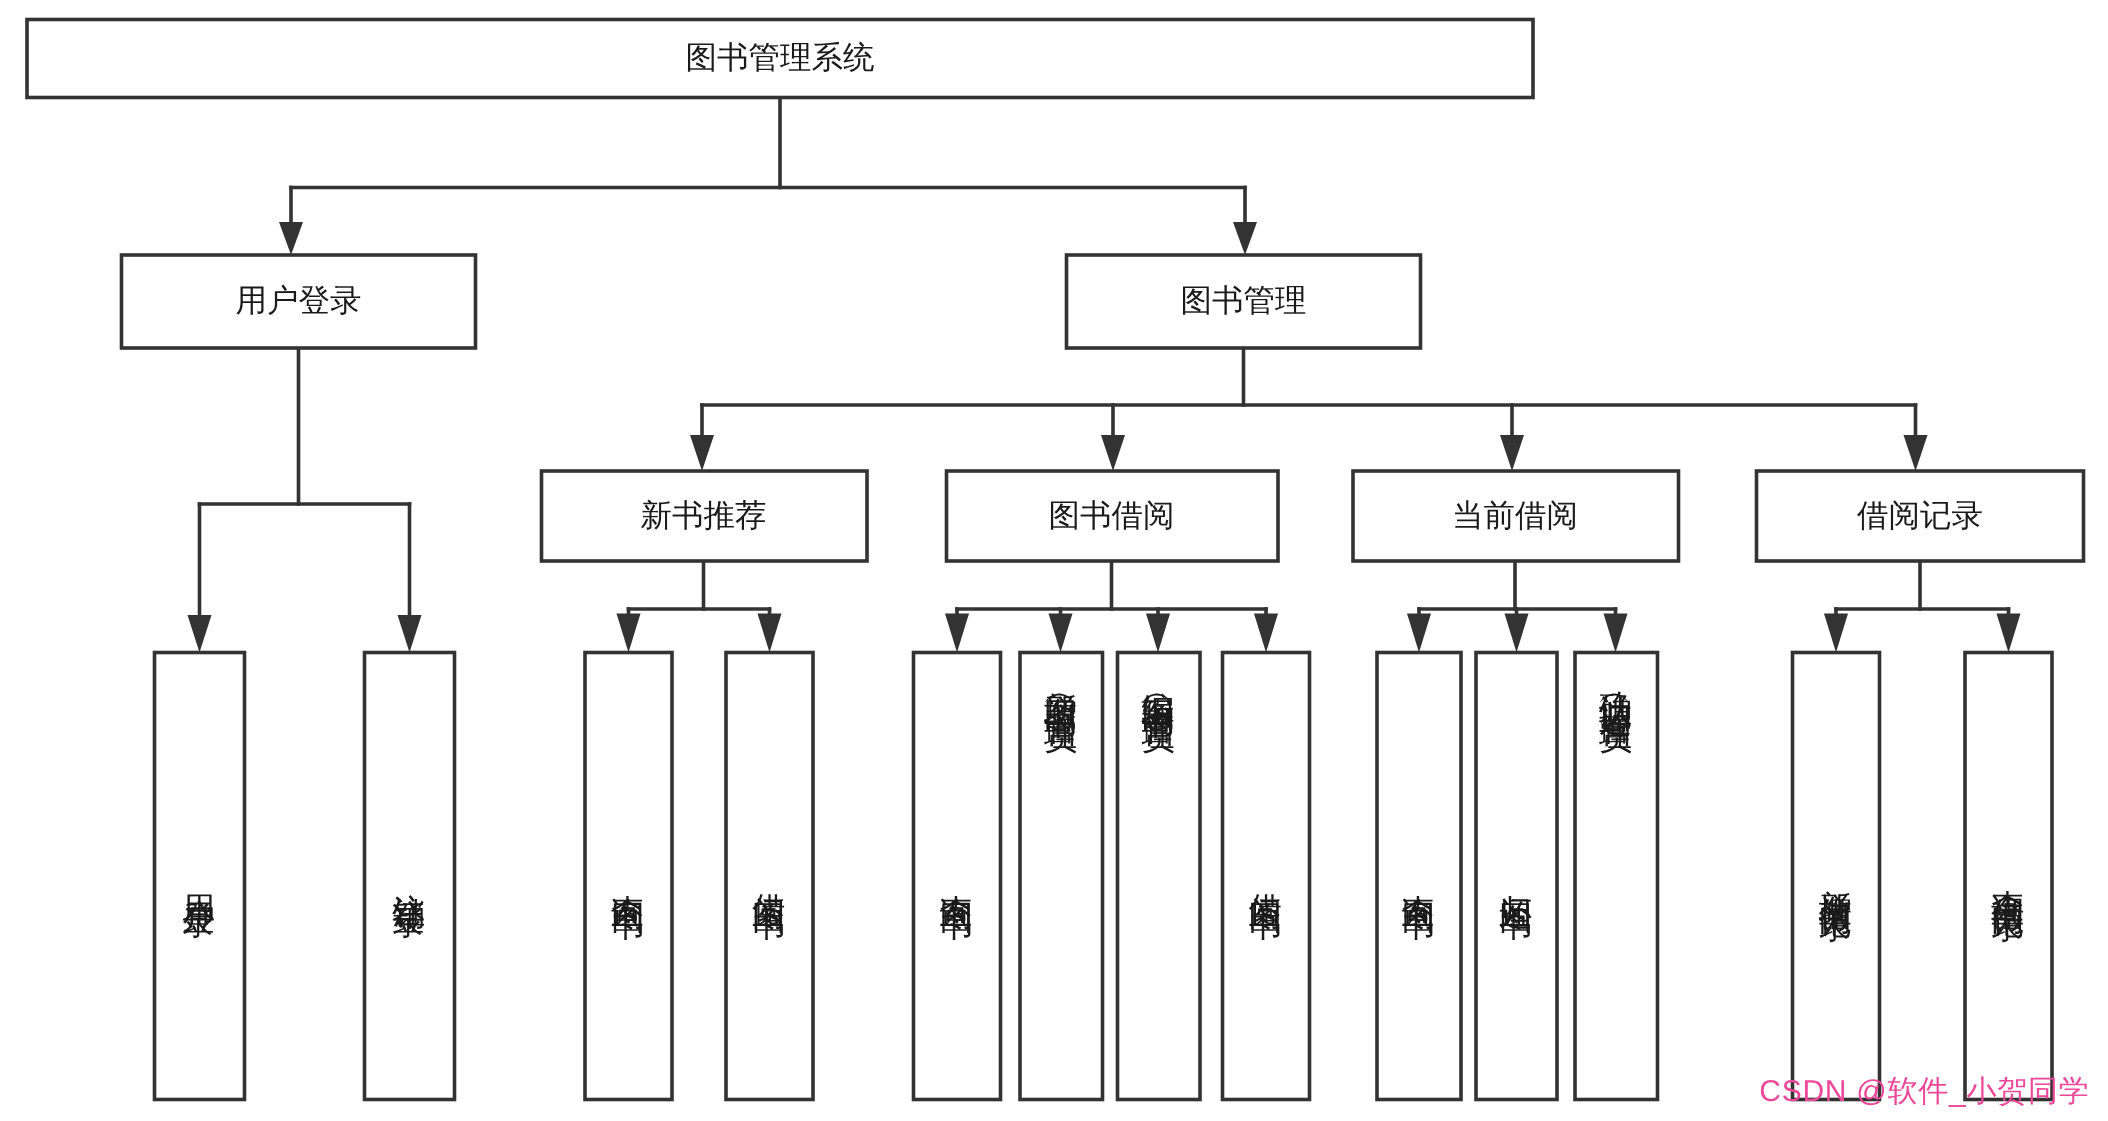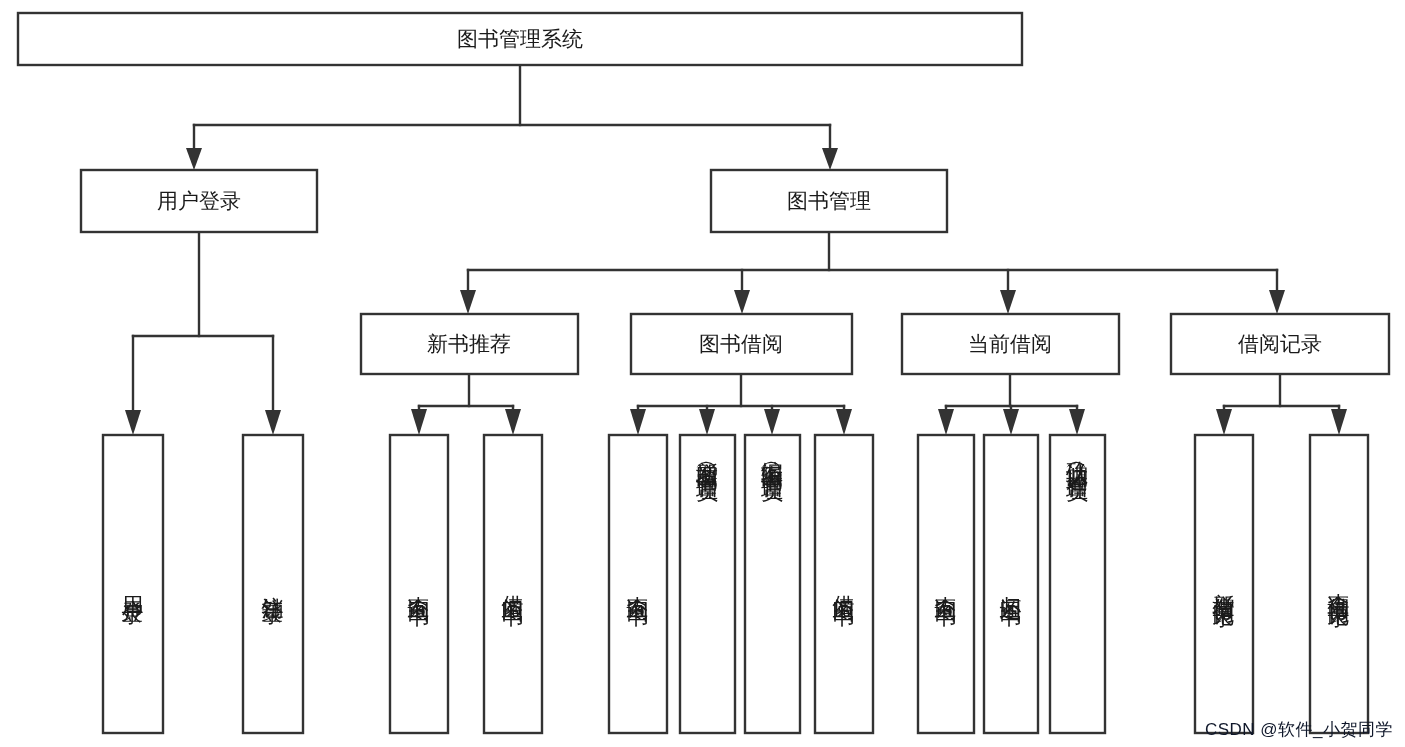--- a/index.html
+++ b/index.html
@@ -65,22 +65,22 @@
     letter-spacing: 3px;
     color: #1a1a1a;
     white-space: nowrap;
     text-align: center;
   }
   .watermark {
     position: absolute;
     right: 12px;
     bottom: 6px;
     font-family: "Liberation Sans", "DejaVu Sans", sans-serif;
-    font-size: 17px;
-    color: #0f172a;
+    font-size: 20px;
+    color: #ec4899;
     letter-spacing: 0.5px;
     white-space: nowrap;
   }
 </style>
 </head>
 <body>
 
 <div id="diagram-root">
 
   <svg id="tree-svg" viewBox="0 0 1405 747">

